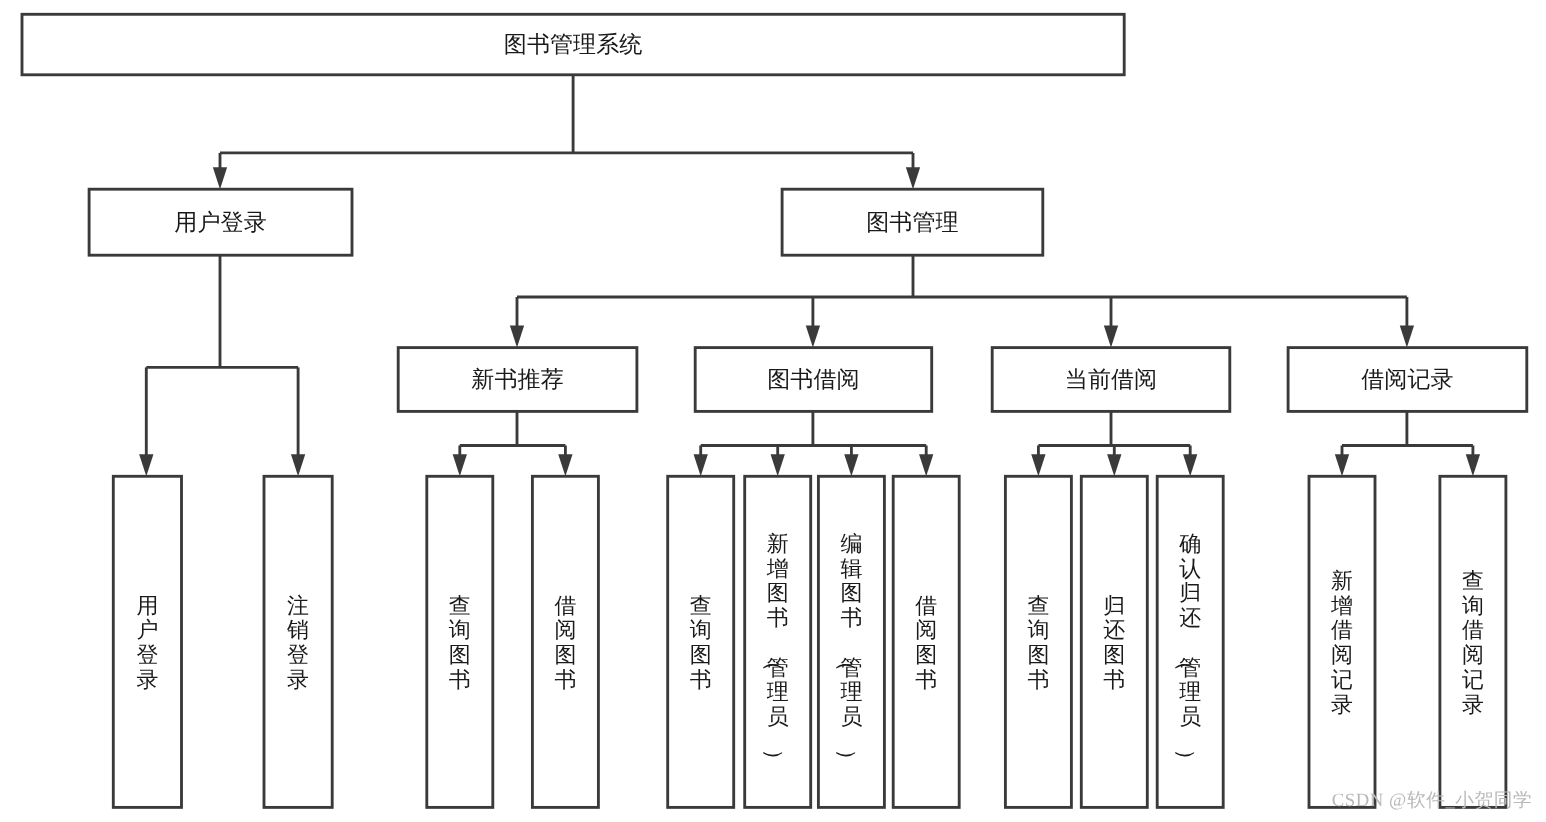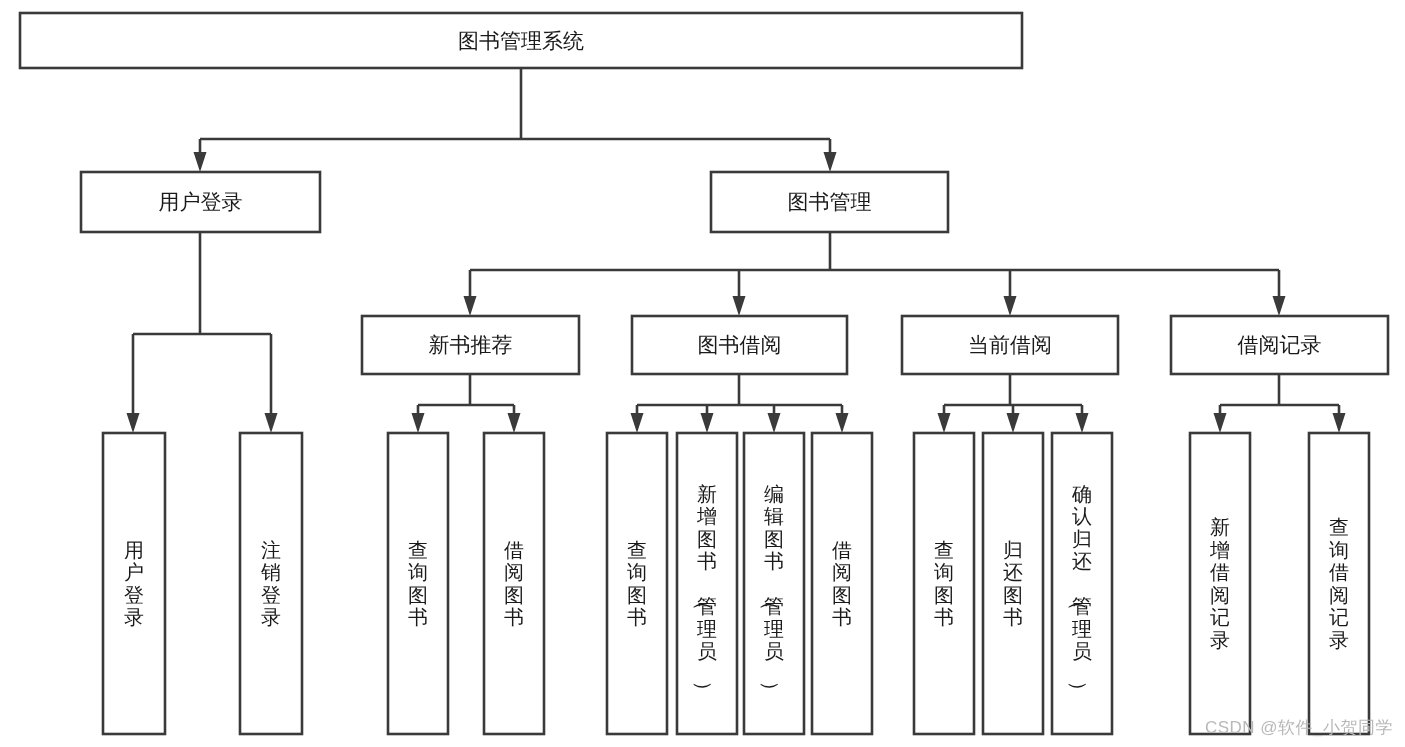--- a/index.html
+++ b/index.html
@@ -53,21 +53,21 @@
   .arrowhead {
     fill: #3a3a3a;
     stroke: none;
   }
   .watermark {
     position: absolute;
     right: 12px;
     bottom: 8px;
     color: #b8b8b8;
     font-size: 17px;
-    font-family: Liberation Sans, sans-serif;
+    font-family: Liberation Serif, serif;
     letter-spacing: 0.5px;
     white-space: nowrap;
     user-select: none;
   }
 </style>
 </head>
 <body>
 
 <div id="diagram-root">
   <svg class="flowchart" id="flowchart-svg" viewBox="0 0 1405 747" xmlns="http://www.w3.org/2000/svg">

